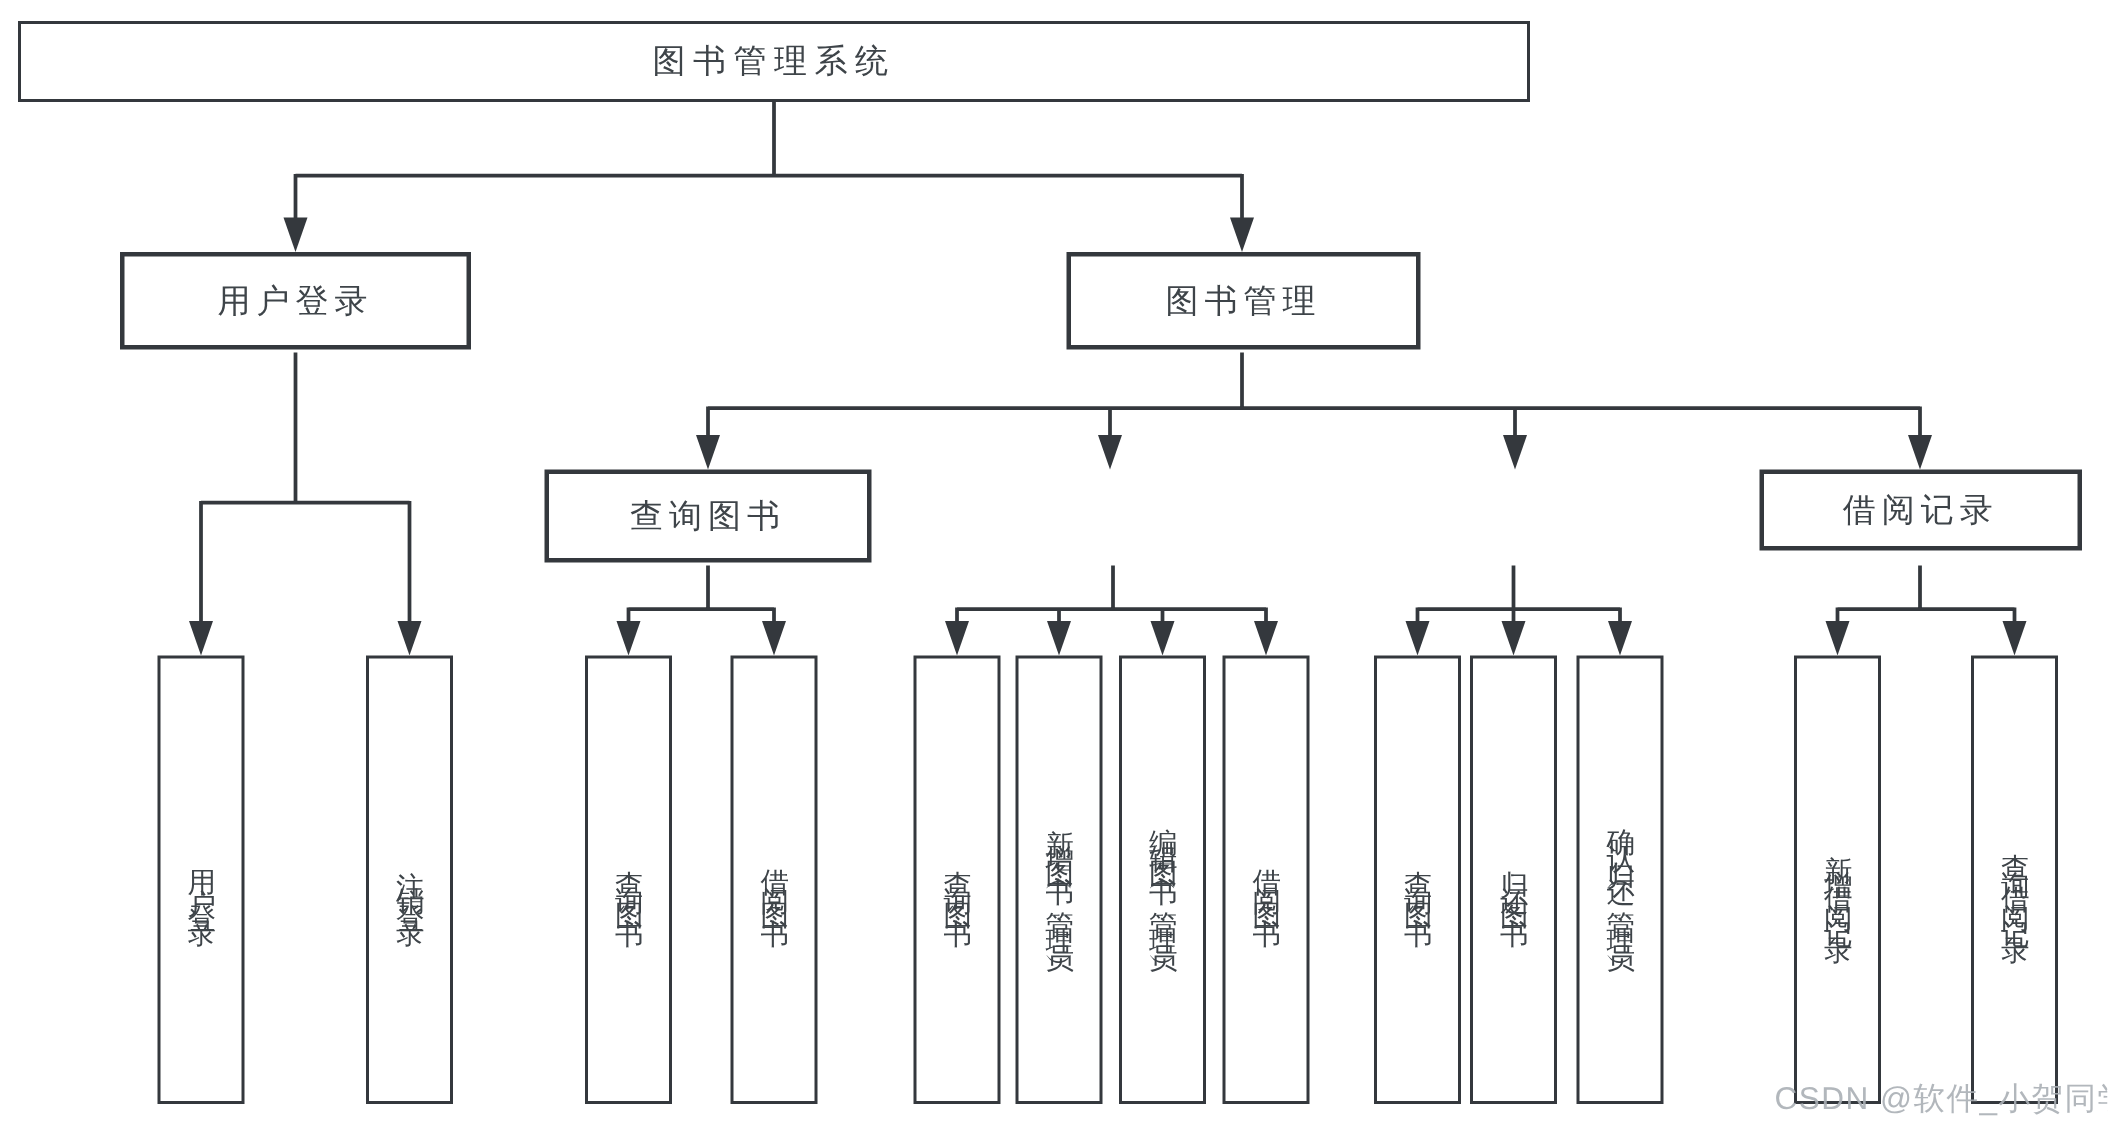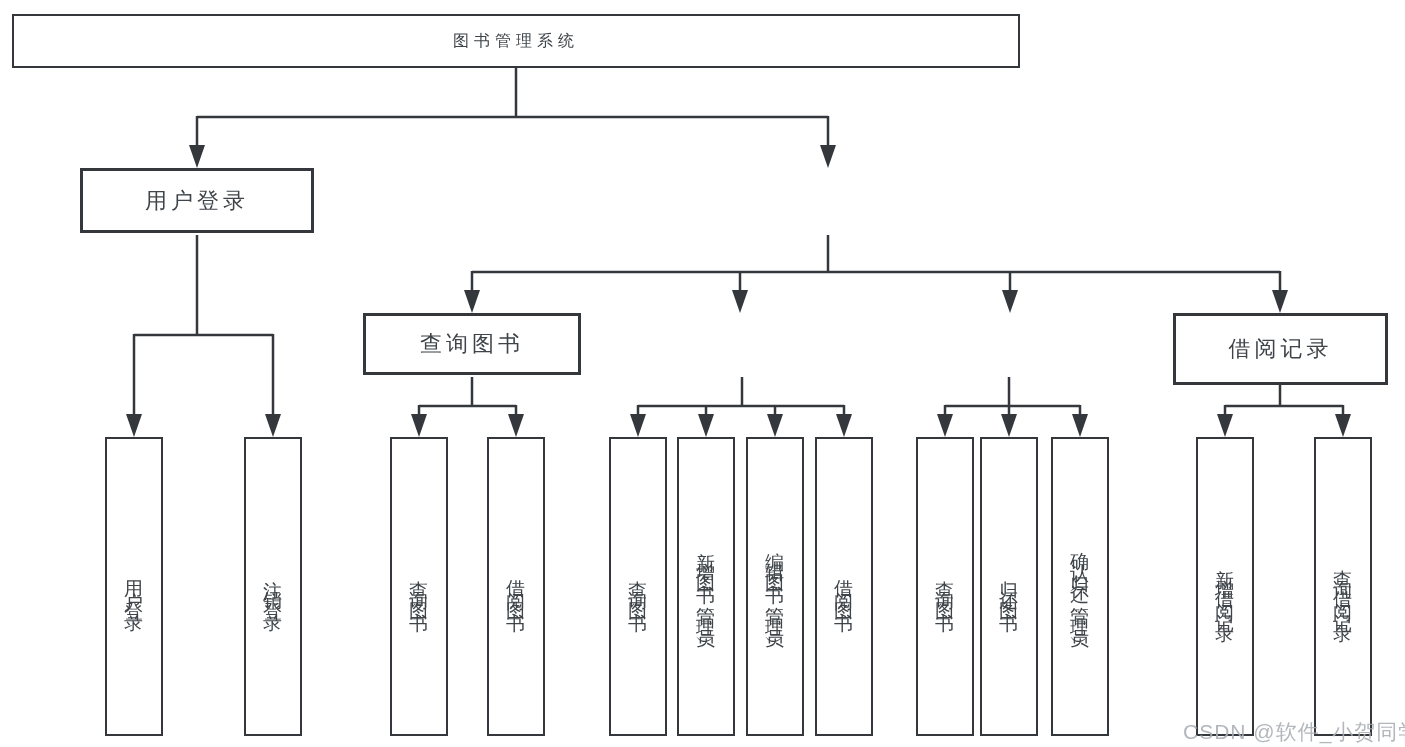--- a/index.html
+++ b/index.html
@@ -22,21 +22,21 @@
     box-sizing: border-box;
     background: #ffffff;
     border: 3px solid #34383d;
     display: flex;
     align-items: center;
     justify-content: center;
     z-index: 2;
   }
   .root-node {
     border-width: 2.5px;
-    font-size: 16px;
+    font-size: 22px;
     letter-spacing: 5px;
   }
   .branch-node {
     font-size: 22px;
     letter-spacing: 4px;
   }
   .leaf {
     top: 437px;
     width: 58px;
     height: 299px;
@@ -97,25 +97,28 @@
     </g>
   </svg>
 
   <div class="node root-node" style="left:12px;top:14px;width:1008px;height:54px">
     <span>图书管理系统</span>
   </div>
 
   <div class="node branch-node" style="left:80px;top:168px;width:234px;height:65px">
     <span>用户登录</span>
   </div>
+  <div class="node branch-node" style="left:711px;top:168px;width:236px;height:65px">
+    <span>图书管理</span>
+  </div>
 
   <div class="node branch-node" style="left:363px;top:313px;width:218px;height:62px">
     <span>查询图书</span>
   </div>
-  <div class="node branch-node" style="left:1173px;top:313px;width:215px;height:72px">
+  <div class="node branch-node" style="left:1173px;top:313px;width:215px;height:54px">
     <span>借阅记录</span>
   </div>
 
   <div class="node leaf" style="left:105px">
     <span class="vtext">用户登录</span>
   </div>
   <div class="node leaf" style="left:244px">
     <span class="vtext">注销登录</span>
   </div>
 

